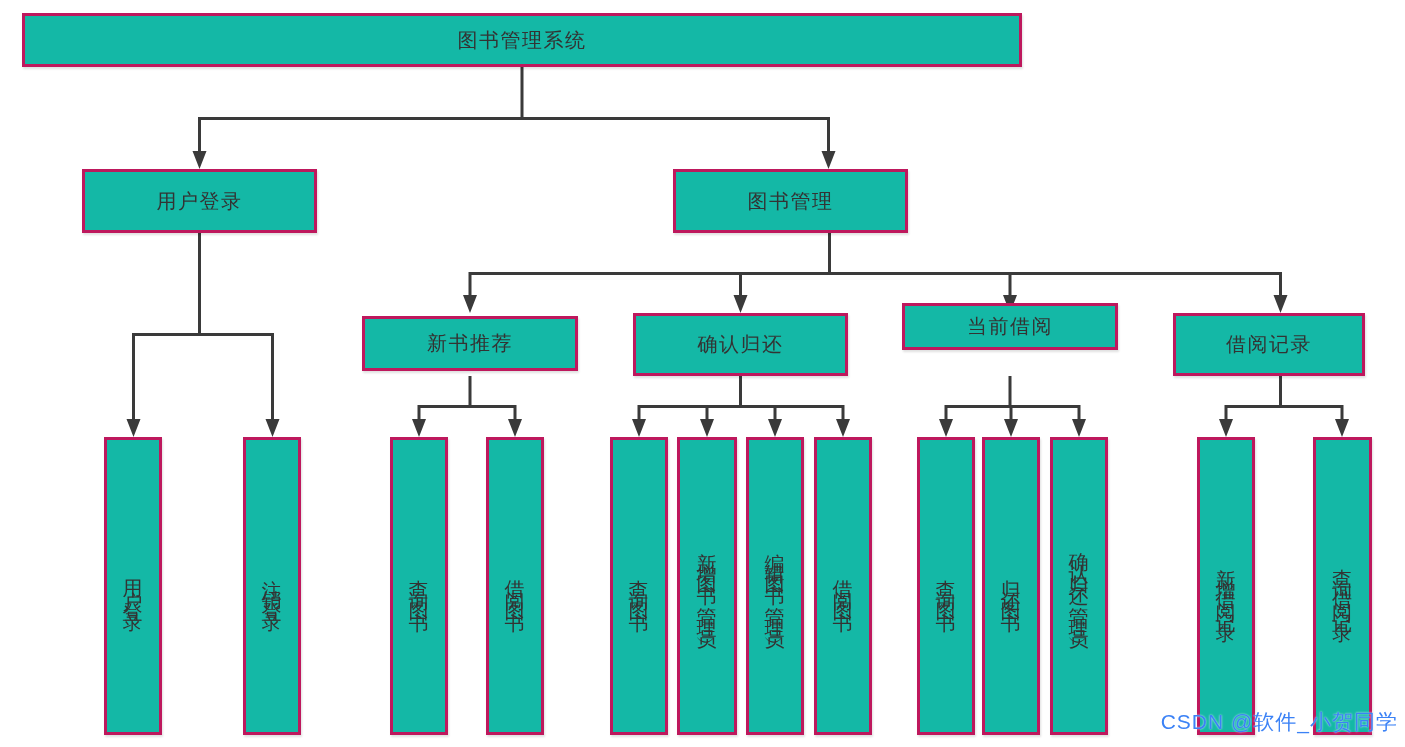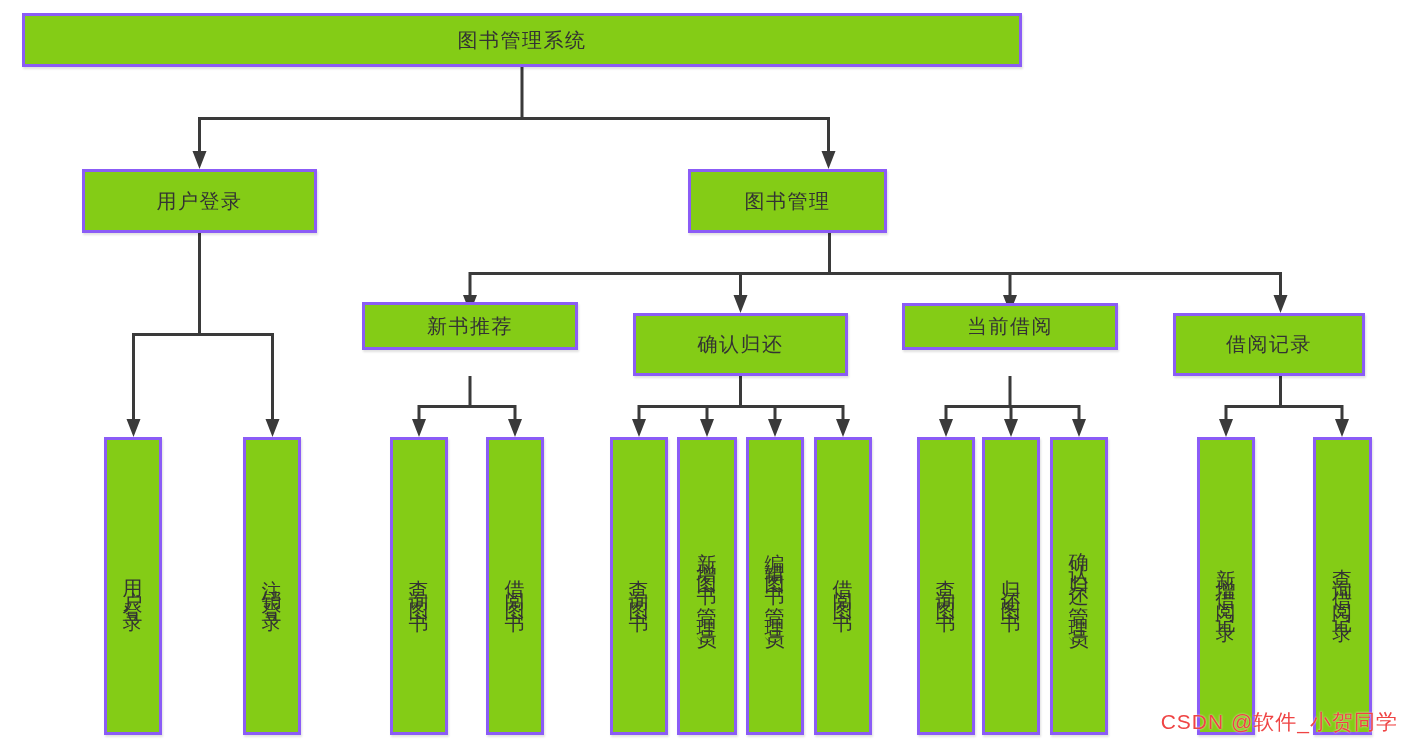--- a/index.html
+++ b/index.html
@@ -5,33 +5,33 @@
   html,body{margin:0;padding:0;background:#ffffff;}
   .stage{
     position:relative;width:1405px;height:747px;background:#ffffff;
     font-family:"Liberation Sans","DejaVu Sans",sans-serif;color:#333333;
     overflow:hidden;
   }
   .wires{position:absolute;left:0;top:0;width:1405px;height:747px;}
   .wires path.line{stroke:#3a3a3a;stroke-width:3;fill:none;}
   .wires path.arrow{fill:#3a3a3a;stroke:none;}
   .node{
-    position:absolute;box-sizing:border-box;background:#84cc16;
-    border:3px solid #8b5cf6;box-shadow:1px 2px 2px rgba(0,0,0,.12);
+    position:absolute;box-sizing:border-box;background:#14b8a6;
+    border:3px solid #be185d;box-shadow:1px 2px 2px rgba(0,0,0,.12);
     display:flex;align-items:center;justify-content:center;
     font-size:20px;letter-spacing:1.5px;white-space:nowrap;text-align:center;
   }
   .leaf{letter-spacing:0;}
   .vtext{
     writing-mode:vertical-rl;text-orientation:mixed;
     letter-spacing:11px;line-height:1;font-size:20px;white-space:normal;
   }
   .watermark{
     position:absolute;top:708px;right:7px;z-index:5;
-    font-size:21px;letter-spacing:1px;color:#ef4444;
+    font-size:21px;letter-spacing:1px;color:#3b82f6;
     text-shadow:0 0 2px rgba(255,255,255,.85);
   }
 </style>
 </head>
 <body>
 
 <div class="stage">
 
   <svg class="wires" viewBox="0 0 1405 747">
 
@@ -57,25 +57,25 @@
     <path class="arrow" d="M1219 419 h14 L1226 437 Z M1335 419 h14 L1342 437 Z"></path>
   </svg>
 
   <div class="node" style="left:22px;top:13px;width:1000px;height:54px">
     <span>图书管理系统</span>
   </div>
 
   <div class="node" style="left:82px;top:169px;width:235px;height:64px">
     <span>用户登录</span>
   </div>
-  <div class="node" style="left:688px;top:169px;width:199px;height:64px">
+  <div class="node" style="left:673px;top:169px;width:235px;height:64px">
     <span>图书管理</span>
   </div>
 
-  <div class="node" style="left:362px;top:302px;width:216px;height:48px">
+  <div class="node" style="left:362px;top:316px;width:216px;height:55px">
     <span>新书推荐</span>
   </div>
   <div class="node" style="left:633px;top:313px;width:215px;height:63px">
     <span>确认归还</span>
   </div>
   <div class="node" style="left:902px;top:303px;width:216px;height:47px">
     <span>当前借阅</span>
   </div>
   <div class="node" style="left:1173px;top:313px;width:192px;height:63px">
     <span>借阅记录</span>

